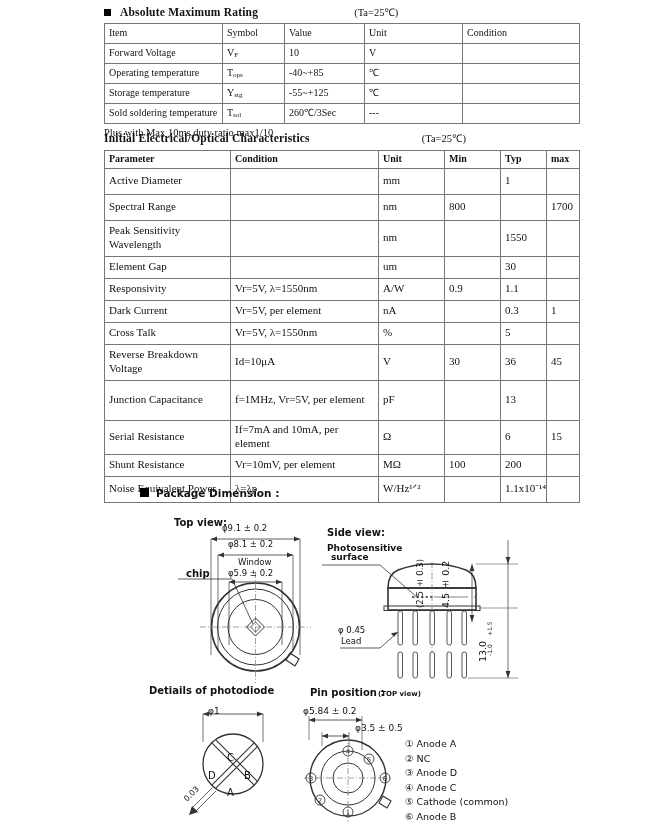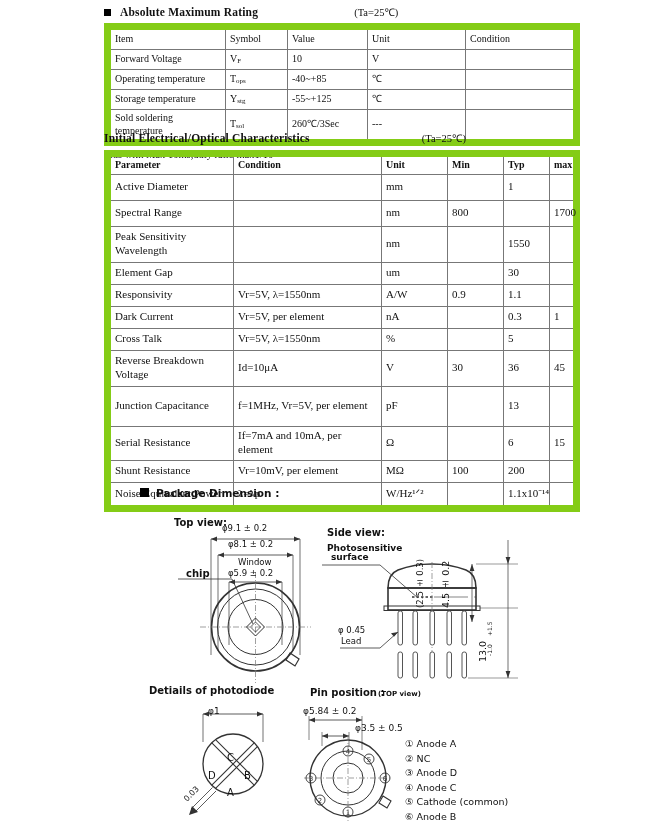--- a/index.html
+++ b/index.html
@@ -12,21 +12,21 @@
 
   
   .sec-head{display:flex;align-items:baseline;font-family:"Liberation Serif",serif;}
   .sq{display:inline-block;width:7px;height:7px;background:#000;margin-right:9px;}
   .sq-lg{display:inline-block;width:9px;height:9px;background:#000;margin-right:7px;}
   .head-title{font-weight:bold;font-size:11.5px;letter-spacing:.2px;}
   .head-cond{font-size:10.5px;}
 
   
   table{border-collapse:collapse;}
-  .dtable{border:7px solid #84cc16;width:100%;table-layout:fixed;}
+  .dtable{border:1px solid #84cc16;width:100%;table-layout:fixed;}
   .dtable td,.dtable th{
     border:1px solid #777;padding:2px 4px;
     font-size:10px;line-height:1.25;text-align:left;vertical-align:middle;
     font-weight:normal;
   }
   .t1 td{height:15px;}
   .bold{font-weight:bold;}
   .t2 td{font-size:11px;}
   .t2 .hdr td{font-weight:bold;font-size:10px;}
 

